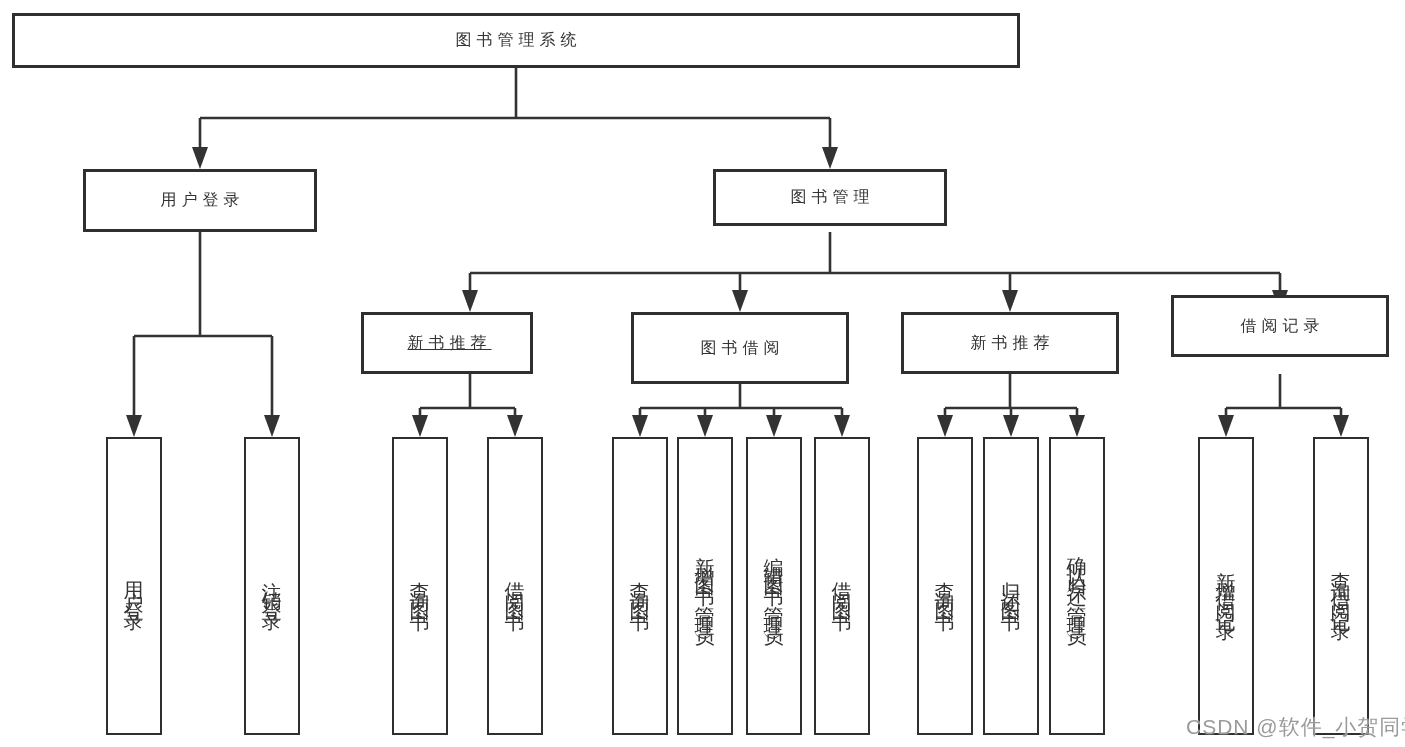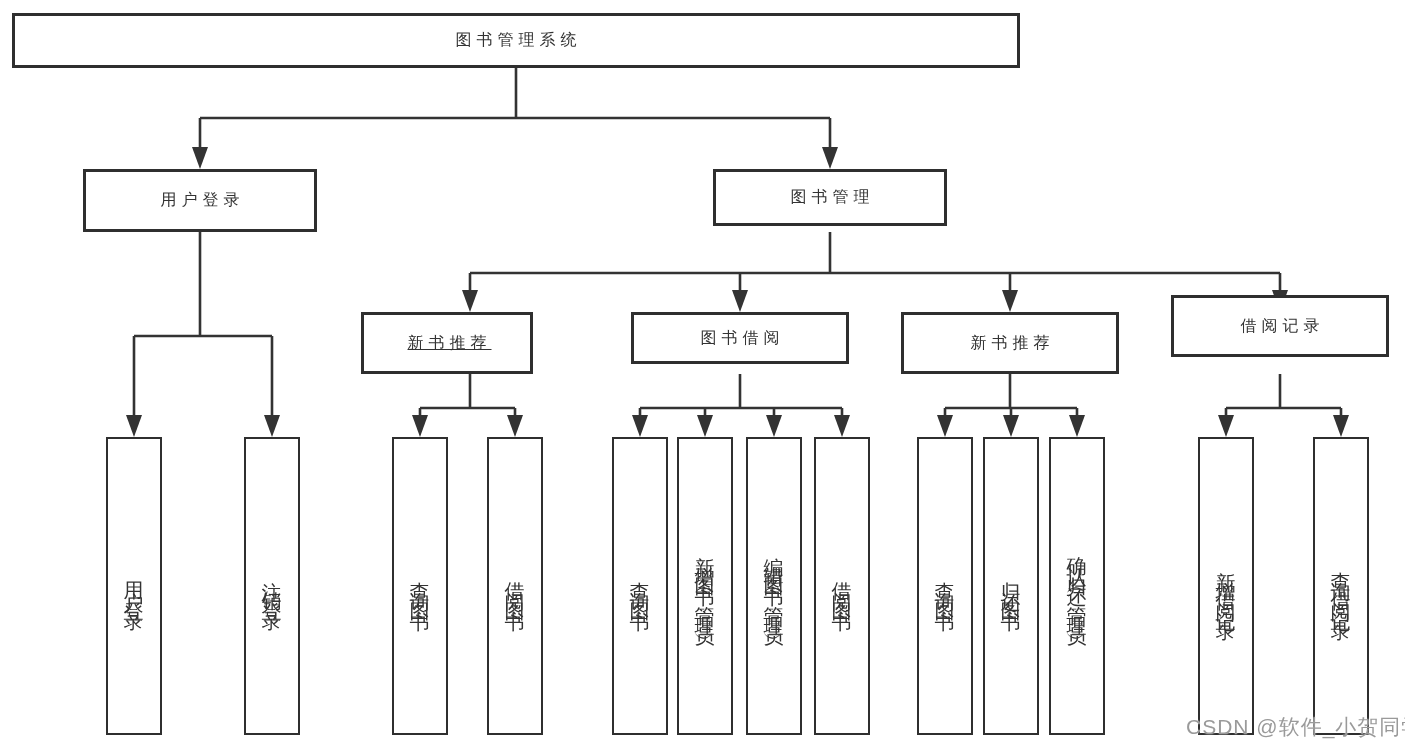--- a/index.html
+++ b/index.html
@@ -116,21 +116,21 @@
     <polygon points="1218,415 1234,415 1226,437"></polygon>
     <polygon points="1333,415 1349,415 1341,437"></polygon>
   </svg>
 
   <div class="box" style="left:12px; top:13px; width:1008px; height:55px;">图书管理系统</div>
 
   <div class="box" style="left:83px; top:169px; width:234px; height:63px;">用户登录</div>
   <div class="box" style="left:713px; top:169px; width:234px; height:57px;">图书管理</div>
 
   <div class="box" style="left:361px; top:312px; width:172px; height:62px;text-decoration:underline;">新书推荐</div>
-  <div class="box" style="left:631px; top:312px; width:218px; height:52px;">图书借阅</div>
+  <div class="box" style="left:631px; top:312px; width:218px; height:72px;">图书借阅</div>
   <div class="box" style="left:901px; top:312px; width:218px; height:62px;">新书推荐</div>
   <div class="box" style="left:1171px; top:295px; width:218px; height:62px;">借阅记录</div>
 
   <div class="box leaf" style="left:106px;">用户登录</div>
   <div class="box leaf" style="left:244px;">注销登录</div>
 
   <div class="box leaf" style="left:392px;">查询图书</div>
   <div class="box leaf" style="left:487px;">借阅图书</div>
 
   <div class="box leaf" style="left:612px;">查询图书</div>

